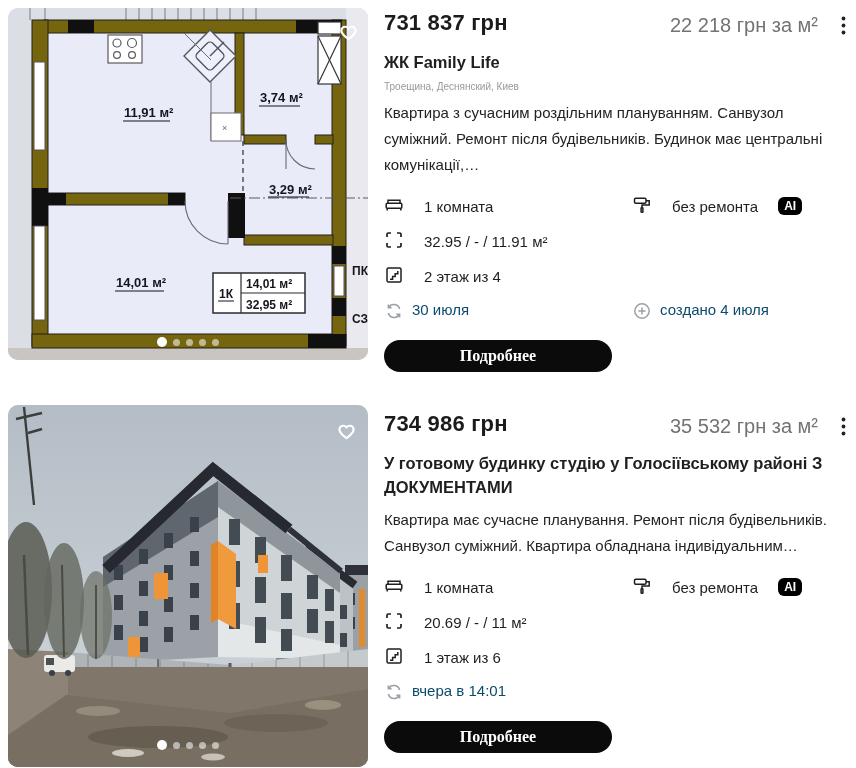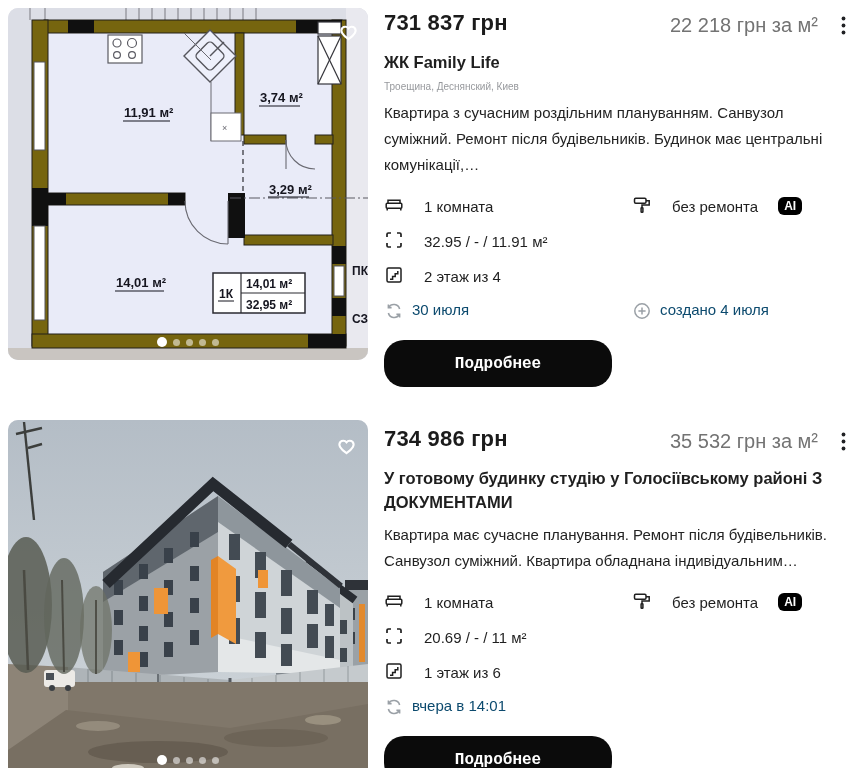--- a/index.html
+++ b/index.html
@@ -21,21 +21,21 @@
   .title{font-size:16.5px;font-weight:700;color:#1f1f1f;line-height:24px;margin:8px 0 0 0;max-width:470px;}
   .location{font-size:10px;color:#97999d;margin-top:7px;}
   .desc{font-size:15px;color:#232323;line-height:26px;margin:8px 0 0 0;max-width:470px;}
   .attrs{display:grid;grid-template-columns:248px 1fr;grid-auto-rows:35px;margin-top:9px;align-items:center;}
   .attr{display:flex;align-items:flex-end;gap:20px;font-size:15px;color:#1f1f1f;}
   .attr .ic{flex:none;line-height:0;}
   .ai-badge{display:inline-block;background:#000;color:#fff;font-size:12px;font-weight:700;padding:3px 6px;border-radius:6px;line-height:1;}
   .dates{display:grid;grid-template-columns:248px 1fr;grid-auto-rows:34px;align-items:center;margin-top:2px;}
   .date{display:flex;align-items:flex-start;gap:8px;font-size:15px;color:#0c4a6e;}
   .date .ic{flex:none;line-height:0;}
-  .details-btn{display:block;margin-top:12px;width:228px;height:47px;background:#0b0b0b;color:#fff;font-family:Liberation Mono, monospace;
+  .details-btn{display:block;margin-top:12px;width:228px;height:32px;background:#0b0b0b;color:#fff;font-family:Liberation Serif, serif;
     font-size:16px;font-weight:700;border:none;border-radius:20px;cursor:pointer;}
 </style>
 </head>
 <body>
 
 <div class="page">
 
   <article class="card">
     <div class="media" style="height:352px;">
       <svg width="360" height="352" viewBox="0 0 360 352">

